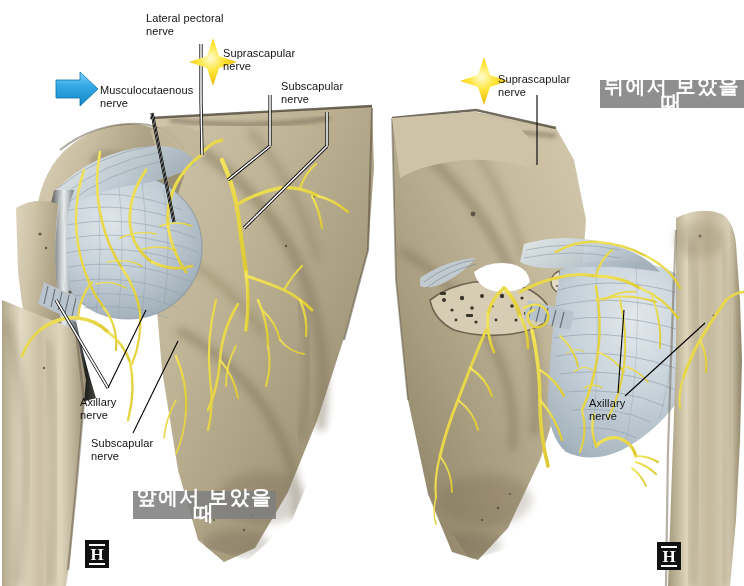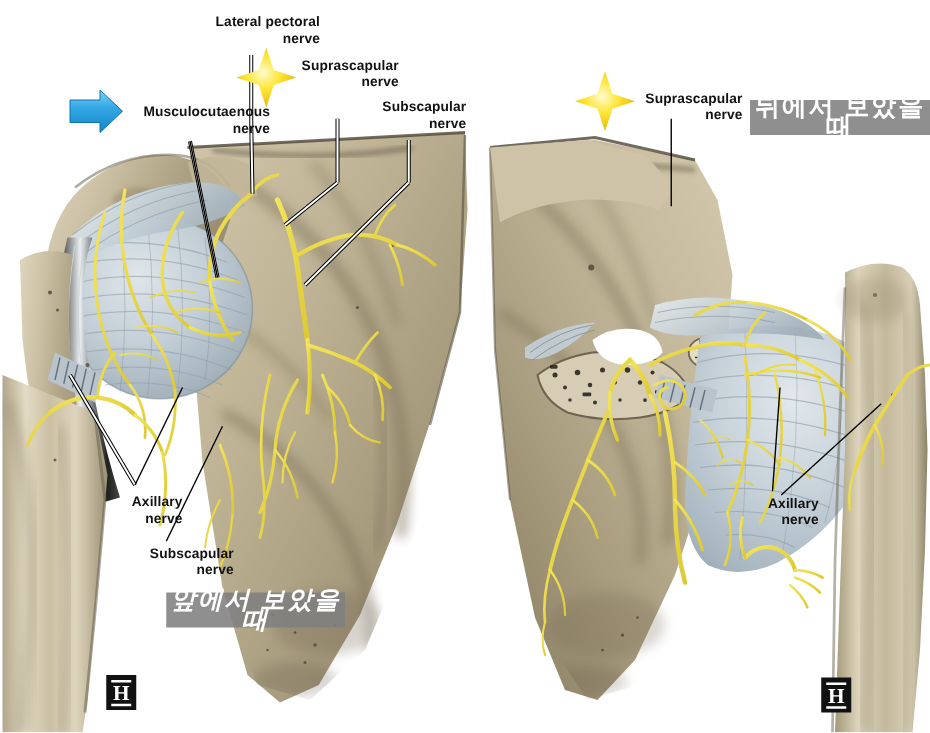--- a/index.html
+++ b/index.html
@@ -2,21 +2,21 @@
 <html><head>
 <meta charset="utf-8">
 <style>
   html,body{margin:0;padding:0;background:#fff;}
   body{width:744px;height:586px;position:relative;overflow:hidden;
        font-family:"Liberation Sans",sans-serif;background:#ffffff;}
   #stage{position:absolute;left:0;top:0;width:744px;height:586px;background:#fff;}
 
   
   .lbl{position:absolute;color:#111;font-size:11px;line-height:12.5px;
-       text-align:right;white-space:pre-line;font-weight:700;letter-spacing:.1px;}
+       text-align:left;white-space:pre-line;font-weight:400;letter-spacing:.1px;}
 
   
   .kbanner{position:absolute;background:rgba(128,128,128,.88);color:#fff;
            font-size:20px;line-height:16px;font-weight:700;text-align:center;
            letter-spacing:1.5px;display:flex;align-items:center;justify-content:center;}
 
   
   .hlogo{position:absolute;width:24px;height:28px;background:#111;
          display:flex;align-items:center;justify-content:center;}
   .hlogo span{display:block;color:#fff;font-family:"Liberation Serif",serif;
@@ -502,21 +502,21 @@
 
   <div class="lbl" style="left:281px;top:80px;width:92px;">Subscapular
 nerve</div>
 
   <div class="lbl" style="left:80px;top:396px;width:66px;">Axillary
 nerve</div>
 
   <div class="lbl" style="left:91px;top:437px;width:96px;">Subscapular
 nerve</div>
 
-  <div class="kbanner" style="left:133px;top:474px;width:143px;height:28px;font-style:italic;">앞에서 보았을 때</div>
+  <div class="kbanner" style="left:133px;top:491px;width:143px;height:28px;">앞에서 보았을 때</div>
 
   <div class="hlogo" style="left:85px;top:540px;">
     <span>H</span>
   </div>
 
   <div class="lbl" style="left:498px;top:73px;width:96px;">Suprascapular
 nerve</div>
 
   <div class="lbl" style="left:589px;top:397px;width:66px;">Axillary
 nerve</div>

